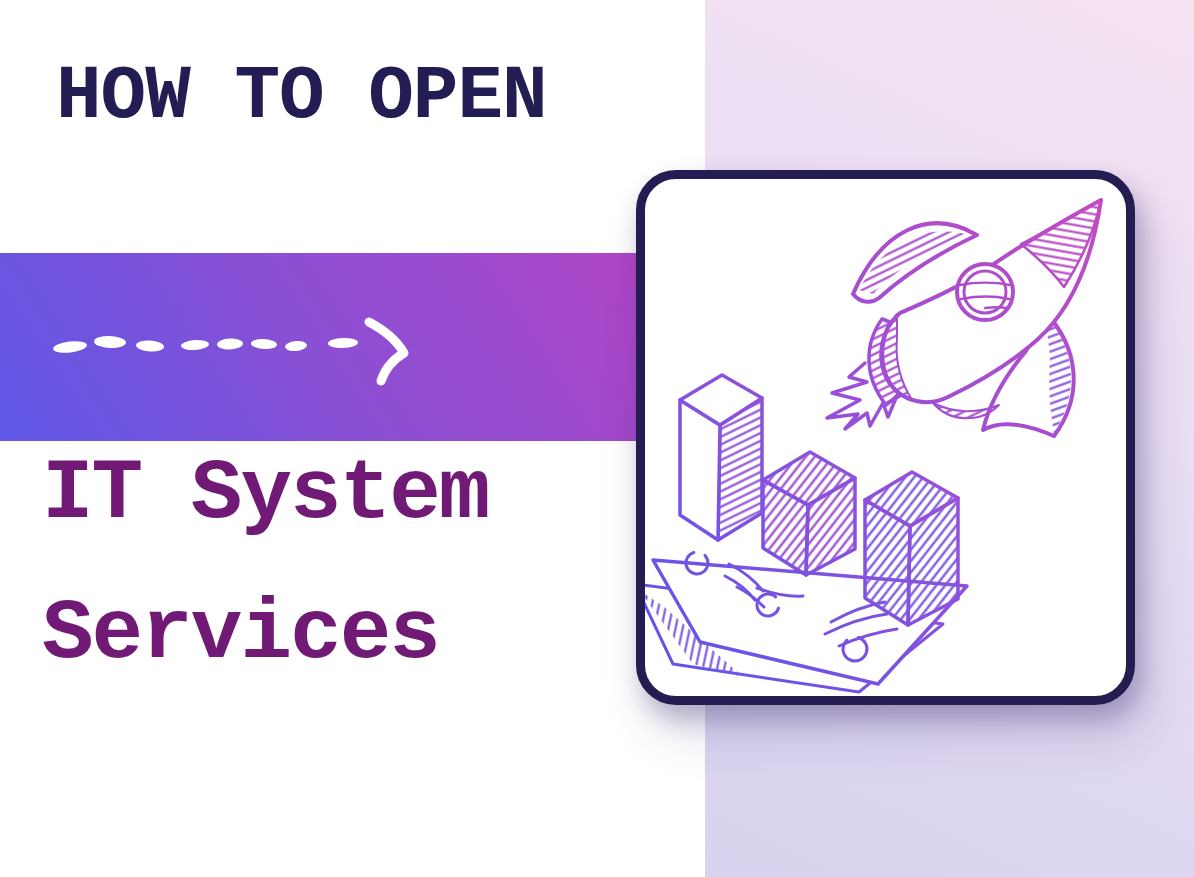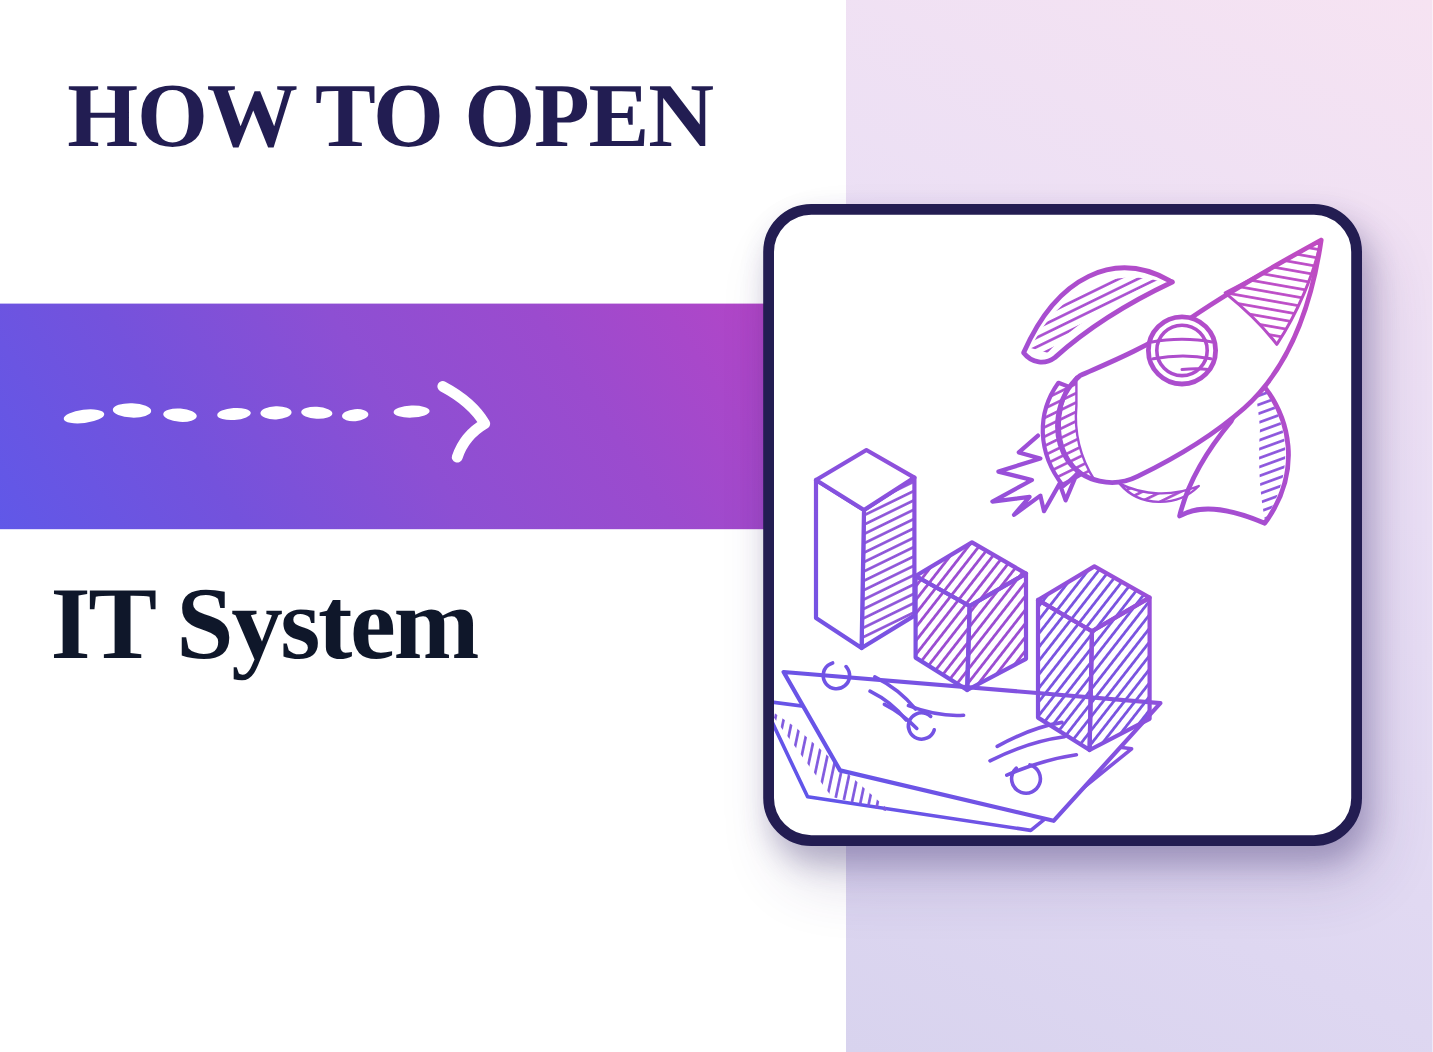--- a/index.html
+++ b/index.html
@@ -1,38 +1,38 @@
 <!DOCTYPE html>
 <html><head>
 <meta charset="utf-8">
 <title>IT System Integration Services</title>
 <style>
   html,body{margin:0;padding:0;background:#ffffff;}
   .stage{
     position:relative;width:1194px;height:877px;overflow:hidden;
-    background:#ffffff;font-family:Liberation Serif, serif;
+    background:#ffffff;font-family:Liberation Mono, monospace;
   }
   .panel-right{
     position:absolute;left:705px;top:0;width:489px;height:877px;
     background:linear-gradient(205deg,#f6e3f2 0%,#eadff5 40%,#ded7f1 78%,#d8d3ee 100%);
   }
   .kicker{
     position:absolute;left:56px;top:59px;margin:0;
     font-size:76px;font-weight:bold;letter-spacing:-1px;line-height:1;
     color:#221d52;white-space:nowrap;
   }
   .band{
     position:absolute;left:0;top:253px;width:660px;height:188px;
     background:linear-gradient(237deg,#b545c6 0%,#9b4bce 28%,#8d4fd3 50%,#7452dc 74%,#6058e8 100%);
   }
   .band svg{position:absolute;left:40px;top:53px;width:372px;height:88px;display:block;}
   .headline{
-    position:absolute;left:42px;top:449px;margin:0;
+    position:absolute;left:42px;top:424px;margin:0;
     font-size:86px;font-weight:bold;letter-spacing:-2px;line-height:140px;
-    color:#0f172a;
+    color:#701a75;
   }
   .headline span{display:block;}
   .card{
     position:absolute;left:636px;top:170px;width:499px;height:535px;
     box-sizing:border-box;background:#ffffff;
     border:9px solid #231d52;border-radius:40px;
     box-shadow:6px 14px 24px rgba(60,45,110,0.30),14px 30px 50px rgba(60,45,110,0.16);
   }
   .card svg{display:block;width:100%;height:100%;border-radius:30px;}
 </style>
@@ -56,20 +56,21 @@
         <ellipse cx="224" cy="38" rx="13" ry="5" transform="rotate(3 224 38)"></ellipse>
         <ellipse cx="256" cy="40" rx="11" ry="5" transform="rotate(-5 256 40)"></ellipse>
         <ellipse cx="303" cy="37" rx="15" ry="5" transform="rotate(-2 303 37)"></ellipse>
       </g>
       <path d="M 329,16 C 346,25 357,35 364,47 C 352,54 345,63 341,75" fill="none" stroke="#ffffff" stroke-width="9" stroke-linecap="round" stroke-linejoin="round"></path>
     </svg>
   </div>
 
   <h1 class="headline">
     <span>IT System</span>
+    <span>Services</span>
   </h1>
 
   <div class="card">
     <svg viewBox="12 7 481 517" aria-hidden="true">
       <defs>
         <linearGradient id="dg" gradientUnits="userSpaceOnUse" x1="480" y1="20" x2="40" y2="500">
           <stop offset="0" stop-color="#c24bc0"></stop>
           <stop offset="0.5" stop-color="#9a4fd8"></stop>
           <stop offset="1" stop-color="#5f55ea"></stop>
         </linearGradient>

